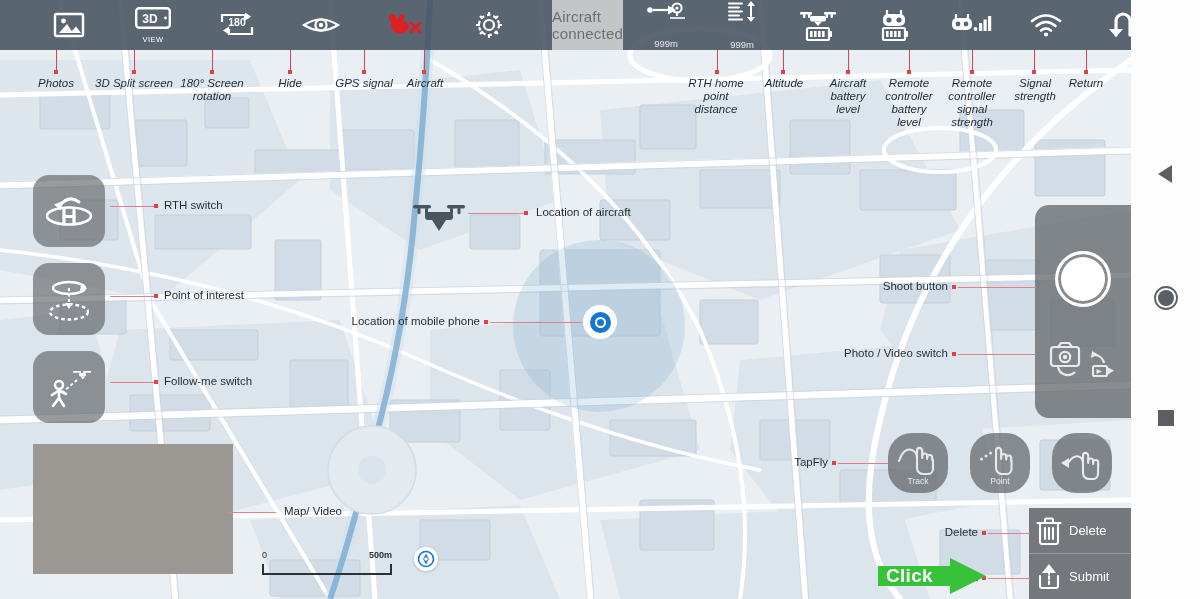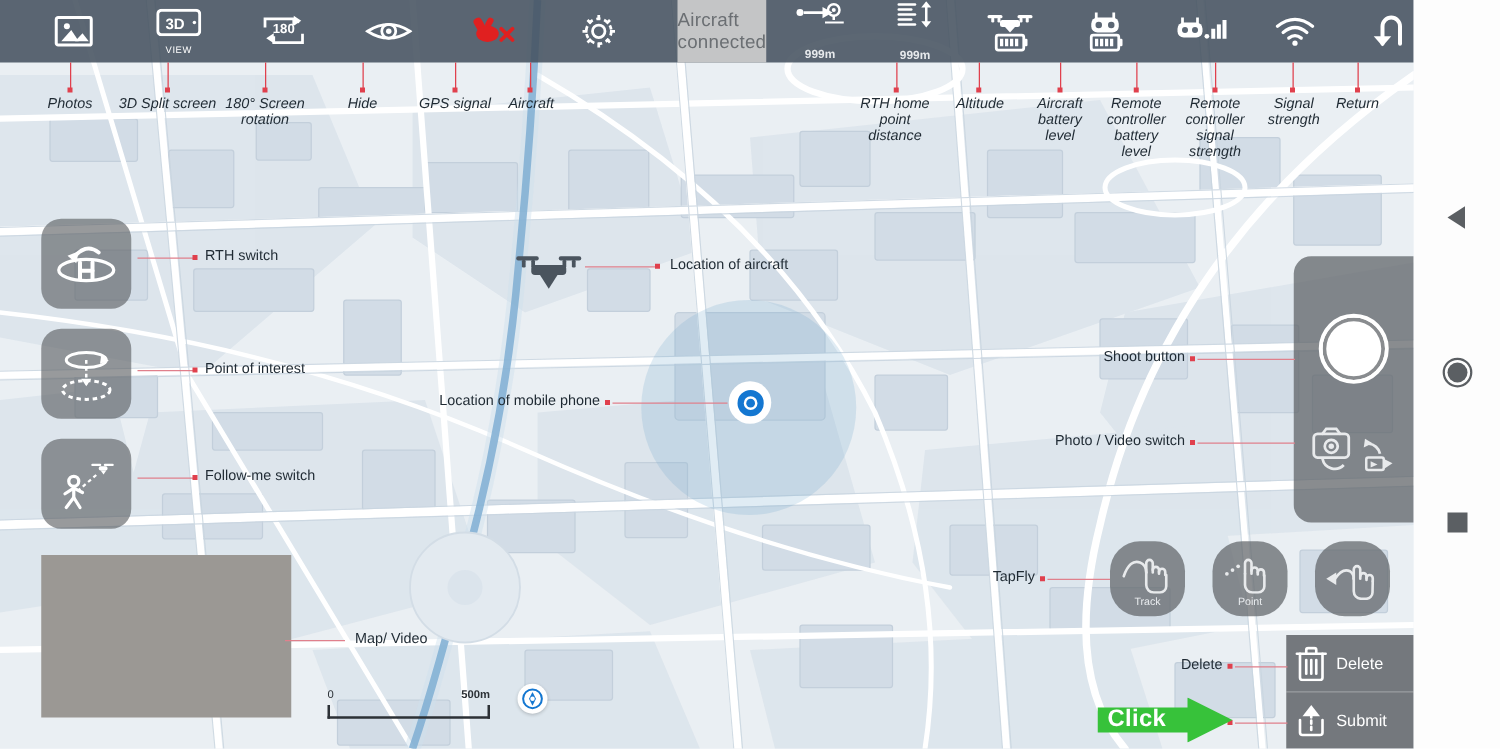--- a/index.html
+++ b/index.html
@@ -15,30 +15,30 @@
   #app { position: absolute; left: 0; top: 0; width: 1131px; height: 599px; overflow: hidden; background: #e8eef2; }
   #map-canvas { position: absolute; left: 0; top: 0; width: 1131px; height: 599px; }
 
   
   #topbar {
     position: absolute; left: 0; top: 0; width: 1131px; height: 50px;
     background: rgba(70,82,96,0.88);
     display: flex; align-items: stretch;
   }
   .tb-group { display: flex; align-items: center; }
-  .tb-left { padding-left: 30px; gap: 26px; }
+  .tb-left { padding-left: 40px; gap: 26px; }
   .tb-right { gap: 18px; padding-left: 14px; }
   .tb-item {
     position: relative; display: flex; flex-direction: column;
     align-items: center; justify-content: center;
     width: 58px; height: 50px; color: #fff;
   }
   .tb-item svg { display: block; }
   .tb-cap { font-size: 7.5px; letter-spacing: .5px; color: #fff; margin-top: 6px; }
-  .tb-val { font-size: 9.5px; color: #e6e9ec; margin-top: 16px; font-weight: bold; }
+  .tb-val { font-size: 9.5px; color: #e6e9ec; margin-top: 16px; }
 
   #status-pill {
     width: 200px; display: flex; align-items: center; justify-content: center;
     background: rgba(205,205,205,0.92);
     color: #6b6f73; font-size: 15px; letter-spacing: .2px;
     margin-left: 34px;
   }
 
   
   .callout { position: absolute; font-size: 11.5px; color: #1f2a33; white-space: pre; line-height: 13px; }

